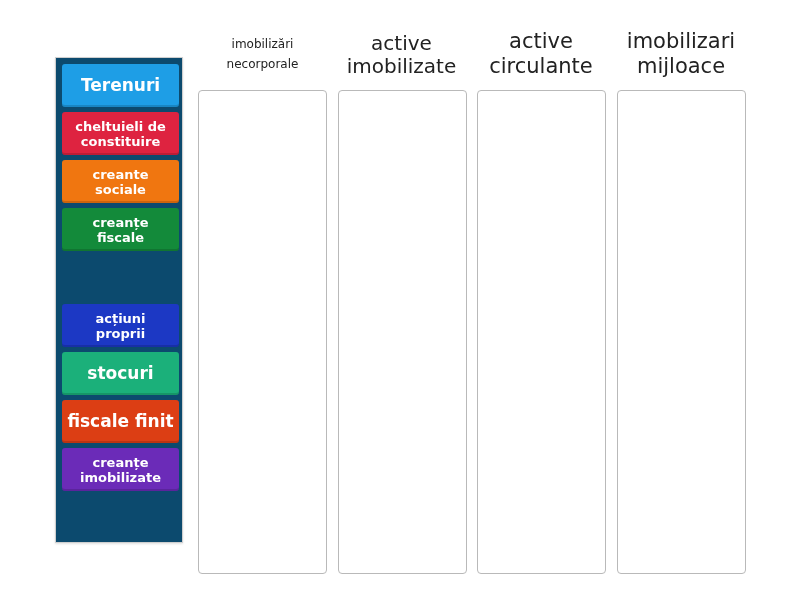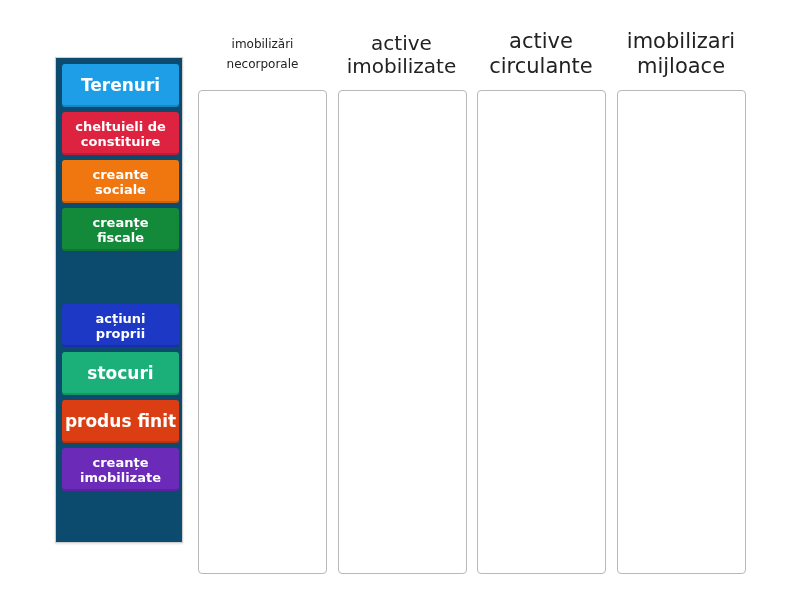--- a/index.html
+++ b/index.html
@@ -36,21 +36,21 @@
   <div class="tile big" style="top:6px;background:#1e9ee6">Terenuri</div>
   <div class="tile" style="top:54px;background:#de2340">cheltuieli de
 constituire</div>
   <div class="tile" style="top:102px;background:#f07610">creante
 sociale</div>
   <div class="tile" style="top:150px;background:#138a3a">creanțe
 fiscale</div>
   <div class="tile big" style="top:294px;background:#1bb07a">stocuri</div>
   <div class="tile" style="top:246px;background:#1c38c4">acțiuni
 proprii</div>
-  <div class="tile big" style="top:342px;background:#dc3e14">produs finit</div>
+  <div class="tile big" style="top:342px;background:#dc3e14">fiscale finit</div>
   <div class="tile" style="top:390px;background:#6b2bb8">creanțe
 imobilizate</div>
 </div>
 
 <div class="col-header" style="left:198px;top:34px;width:129px;font-size:12px;line-height:20px">imobilizări
 necorporale</div>
 <div class="col-header" style="left:330px;top:32px;width:143px;font-size:20px;line-height:23px">active
 imobilizate</div>
 <div class="col-header" style="left:472px;top:29px;width:138px;font-size:21px;line-height:25px">active
 circulante</div>

